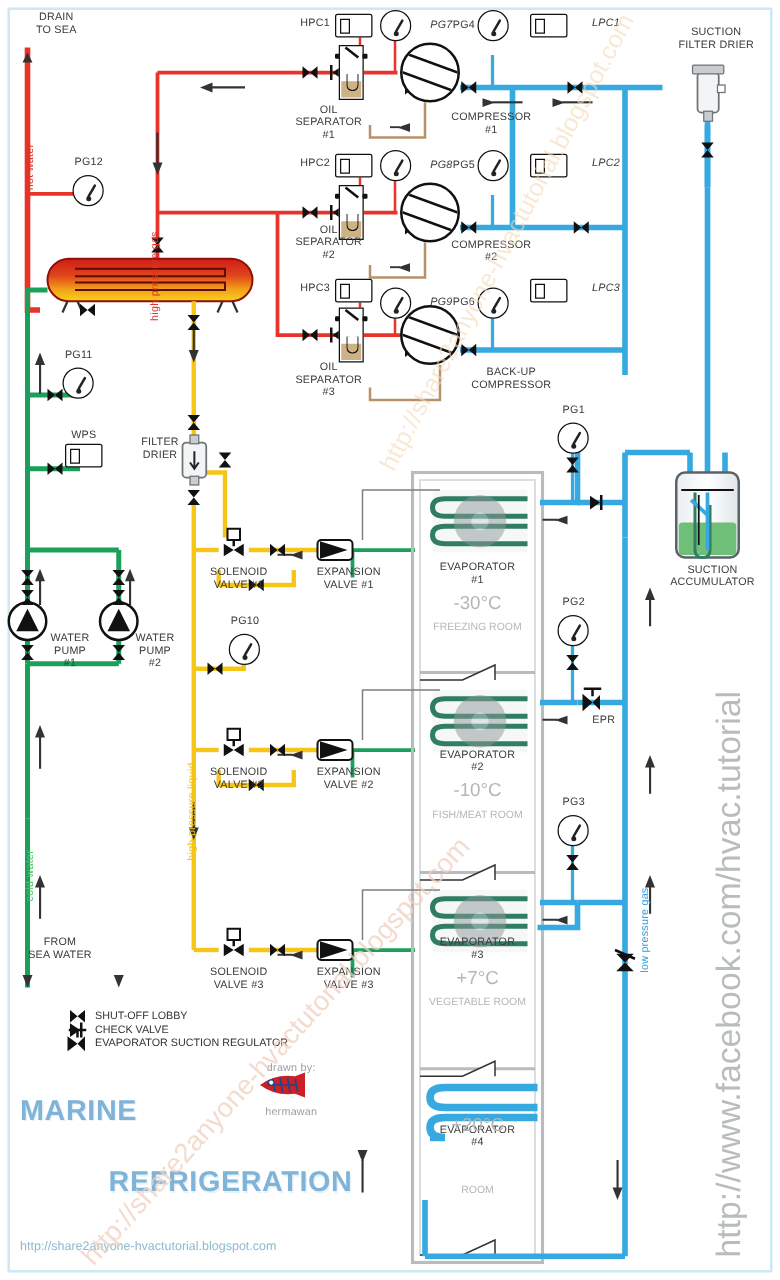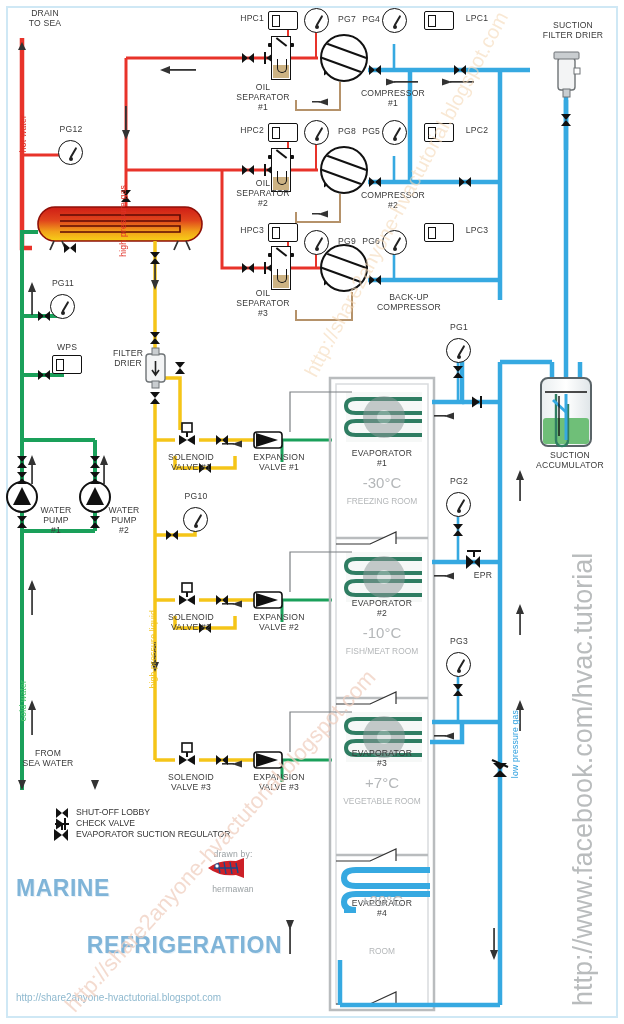--- a/index.html
+++ b/index.html
@@ -1,20 +1,20 @@
 <!DOCTYPE html>
 <html><head>
 <meta charset="utf-8">
 <style>
   html,body{margin:0;padding:0;background:#ffffff;}
   body{font-family:"Liberation Sans",sans-serif;}
   #page{position:relative;width:624px;height:1024px;background:#ffffff;overflow:hidden;}
   #frame{position:absolute;left:6px;top:6px;width:612px;height:1012px;border:2px solid #cfe8f5;box-sizing:border-box;}
   .lbl{position:absolute;color:#3a3a3a;font-size:8.6px;line-height:10px;text-align:center;letter-spacing:.2px;white-space:pre;}
-  .lbl.l{text-align:center;}
+  .lbl.l{text-align:right;font-style:italic;}
   .lbl.r{text-align:right;}
   .gauge{position:absolute;width:25px;height:25px;border:1.8px solid #111;border-radius:50%;background:#fff;box-sizing:border-box;}
   .gauge:after{content:"";position:absolute;left:11px;top:5px;width:1.6px;height:12px;background:#222;transform:rotate(30deg);transform-origin:50% 90%;border-radius:1px;}
   .gauge:before{content:"";position:absolute;left:10px;top:16px;width:4px;height:4px;border-radius:50%;background:#222;}
   .pressostat{position:absolute;width:30px;height:19px;border:1.7px solid #111;background:#fff;border-radius:2px;box-sizing:border-box;}
   .pressostat i{position:absolute;left:3px;top:3px;width:8px;height:12px;border:1.5px solid #111;background:#fff;box-sizing:border-box;display:block;}
   .compressor{position:absolute;width:48px;height:48px;border:2px solid #111;border-radius:50%;background:#fff;box-sizing:border-box;overflow:hidden;}
   .compressor .s1,.compressor .s2{position:absolute;left:-6px;width:62px;height:2px;background:#111;}
   .compressor .s1{top:14px;transform:rotate(20deg);}
   .compressor .s2{top:30px;transform:rotate(20deg);}

